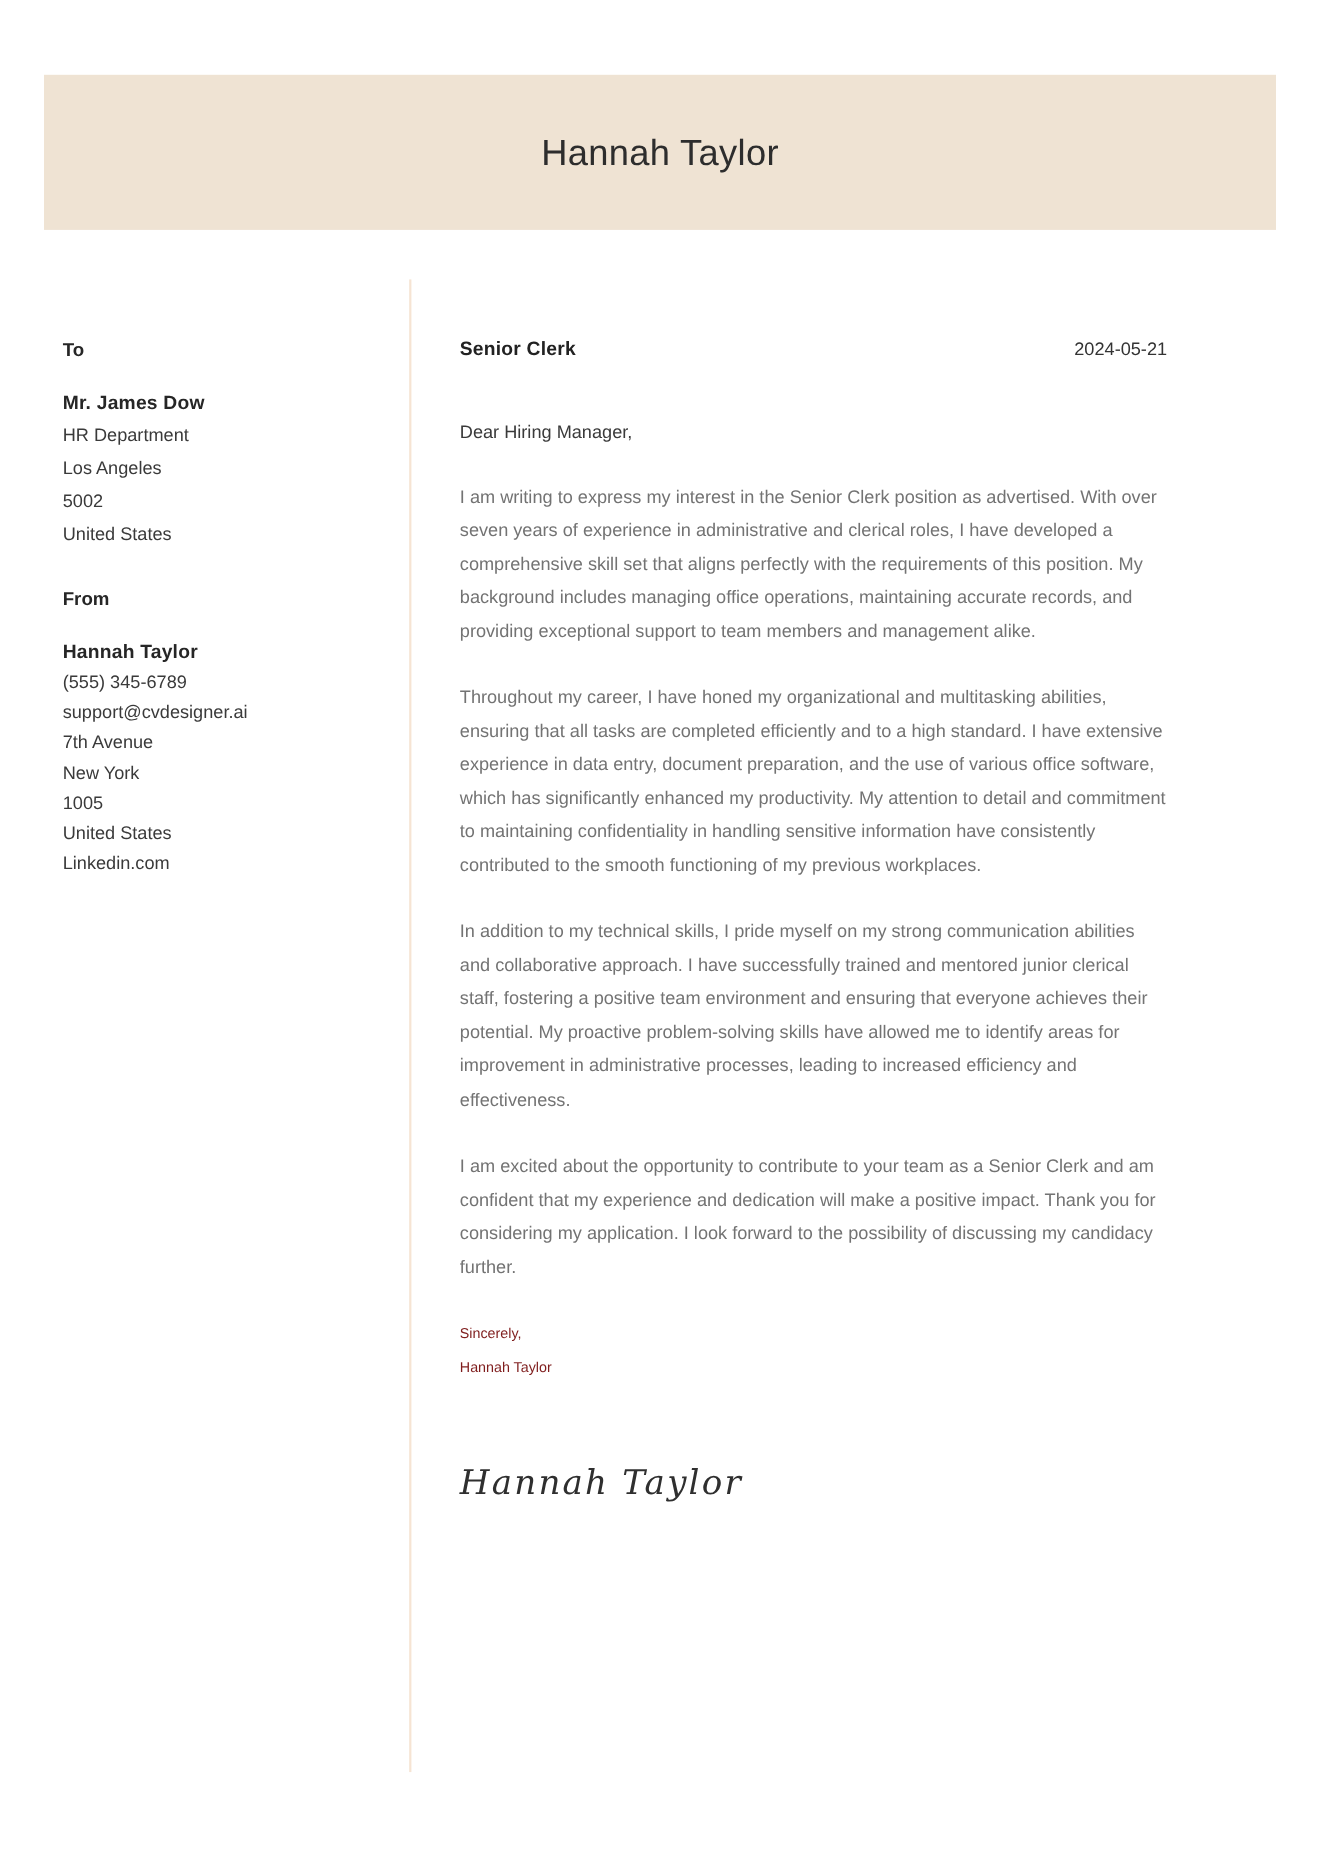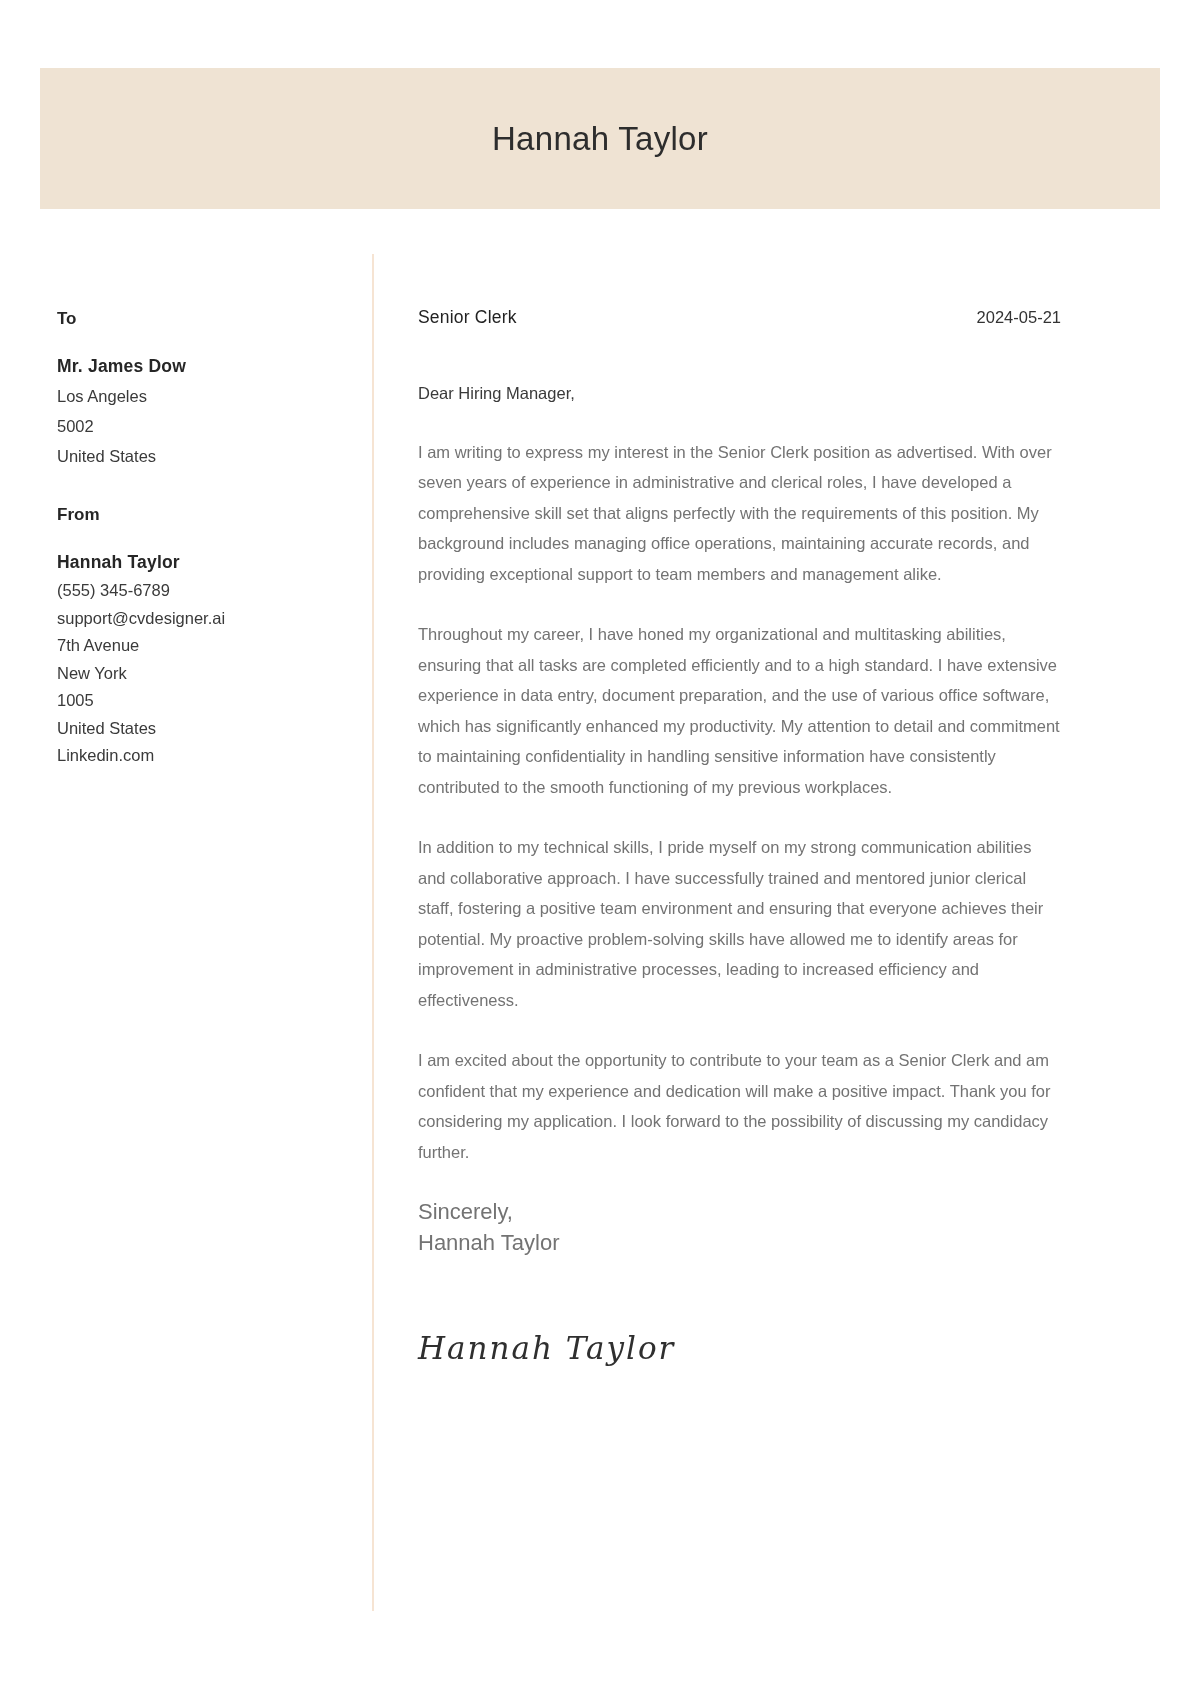--- a/index.html
+++ b/index.html
@@ -85,43 +85,43 @@
     width: 643px;
   }
   .title-row {
     display: flex;
     justify-content: space-between;
     align-items: baseline;
     margin-bottom: 50px;
   }
   .job-title {
     font-size: 17.5px;
-    font-weight: 400;
+    font-weight: 700;
     color: #222222;
     letter-spacing: 0.2px;
   }
   .letter-date {
     font-size: 16.5px;
     color: #333333;
   }
   .salutation {
     font-size: 16.5px;
     line-height: 30.5px;
     margin-bottom: 28px;
   }
   .para {
     font-size: 16.5px;
     line-height: 30.5px;
     color: #737373;
     margin-bottom: 30px;
   }
   .closing-line {
-    font-size: 22px;
+    font-size: 13px;
     line-height: 30.5px;
-    color: #737373;
+    color: #7f1d1d;
   }
   .signature {
     margin-top: 72px;
     font-family: "DejaVu Serif", serif;
     font-style: italic;
     font-size: 31px;
     color: #2f2f2f;
     letter-spacing: 2px;
   }
 </style>
@@ -134,20 +134,21 @@
     <div class="header-title">Hannah Taylor</div>
   </div>
 
   <div class="divider"></div>
 
   <div class="sidebar">
 
     <div class="to-section">
       <div class="section-label">To</div>
       <div class="contact-name">Mr. James Dow</div>
+      <div class="addr-line">HR Department</div>
       <div class="addr-line">Los Angeles</div>
       <div class="addr-line">5002</div>
       <div class="addr-line">United States</div>
     </div>
 
     <div class="from-section">
       <div class="section-label">From</div>
       <div class="contact-name">Hannah Taylor</div>
       <div class="addr-line">(555) 345-6789</div>
       <div class="addr-line">support@cvdesigner.ai</div>

